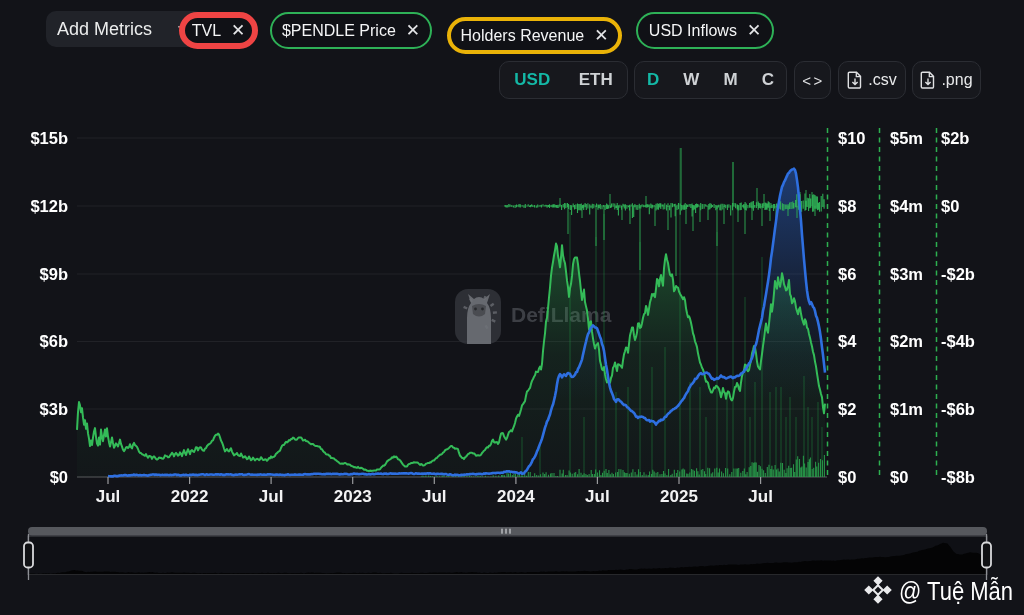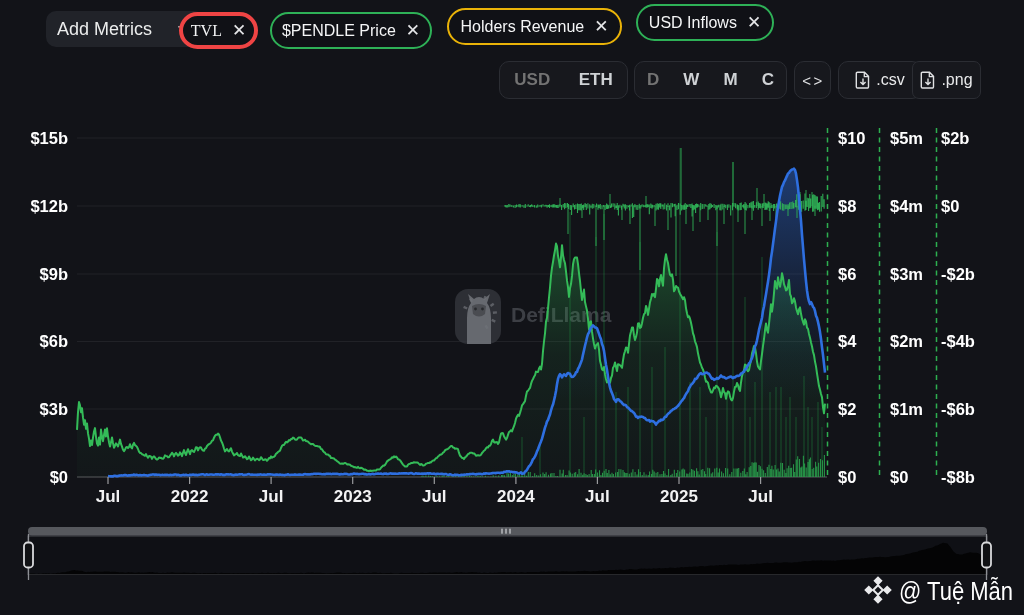--- a/index.html
+++ b/index.html
@@ -6,21 +6,21 @@
 html, body { width: 1024px; height: 615px; background: #121318; overflow: hidden; }
 body { font-family: "Liberation Sans", sans-serif; position: relative; }
 #chart { position: absolute; left: 0; top: 0; }
 .abs { position: absolute; display: flex; align-items: center; }
 .btn { background: #212329; border-radius: 10px; color: #eceded; margin-left: 36px; }
 .pill { border-radius: 19px; background: #101116; color: #f4f5f6; font-size: 16px; font-weight: 500;
   justify-content: center; gap: 10px; }
 .pill .x { color: #e4e5e7; font-size: 17px; font-weight: 400; }
 .grp { background: #17181d; border: 1px solid #2b2d33; border-radius: 10px; color: #cfd2d5;
   font-size: 17px; font-weight: 700; justify-content: space-around; }
-.blue { color: #737373; }
+.blue { color: #14b8a6; }
 </style>
 </head>
 <body>
 <svg id="chart" width="1024" height="615" viewBox="0 0 1024 615" xmlns="http://www.w3.org/2000/svg" style="font-family:&quot;Liberation Sans&quot;,sans-serif">
 <defs>
 <linearGradient id="ga" x1="0" y1="235" x2="0" y2="477" gradientUnits="userSpaceOnUse">
         <stop offset="0" stop-color="#30b554" stop-opacity="0.38"></stop>
         <stop offset="0.5" stop-color="#2aa04c" stop-opacity="0.11"></stop>
         <stop offset="1" stop-color="#26984a" stop-opacity="0.03"></stop>
       </linearGradient>
@@ -112,40 +112,40 @@
 <path d="M28.0 573.7L29.5 573.6L31.0 573.6L32.5 573.5L34.0 573.4L35.5 573.8L37.0 574.0L38.5 573.5L40.0 573.7L41.5 573.8L43.0 573.3L44.5 573.4L46.0 573.2L47.5 573.4L49.0 573.3L50.5 573.7L52.0 573.5L53.5 573.2L55.0 573.4L56.5 573.0L58.0 572.8L59.5 573.0L61.0 572.6L62.5 572.3L64.0 572.3L65.5 572.3L67.0 571.6L68.5 571.4L70.0 571.0L71.5 570.6L73.0 570.3L74.5 570.1L76.0 570.5L77.5 570.5L79.0 570.8L80.5 570.7L82.0 570.8L83.5 571.5L85.0 571.9L86.5 572.2L88.0 571.8L89.5 571.9L91.0 571.7L92.5 571.8L94.0 571.6L95.5 571.6L97.0 571.8L98.5 571.8L100.0 571.8L101.5 571.7L103.0 571.7L104.5 571.6L106.0 571.5L107.5 571.4L109.0 571.6L110.5 572.0L112.0 571.8L113.5 571.7L115.0 571.7L116.5 571.9L118.0 572.0L119.5 572.4L121.0 572.2L122.5 572.3L124.0 572.5L125.5 572.8L127.0 572.4L128.5 572.1L130.0 572.6L131.5 572.3L133.0 572.5L134.5 572.7L136.0 572.8L137.5 572.4L139.0 572.2L140.5 572.7L142.0 572.5L143.5 572.8L145.0 572.5L146.5 572.6L148.0 572.3L149.5 572.1L151.0 572.3L152.5 572.1L154.0 572.4L155.5 572.8L157.0 572.6L158.5 572.9L160.0 573.0L161.5 572.9L163.0 572.7L164.5 572.9L166.0 573.1L167.5 572.6L169.0 572.8L170.5 572.4L172.0 572.3L173.5 572.6L175.0 572.7L176.5 572.7L178.0 572.7L179.5 572.7L181.0 572.7L182.5 572.7L184.0 572.5L185.5 572.7L187.0 572.8L188.5 572.7L190.0 573.0L191.5 573.1L193.0 572.7L194.5 572.8L196.0 572.9L197.5 573.3L199.0 573.2L200.5 573.0L202.0 573.4L203.5 573.1L205.0 573.0L206.5 573.3L208.0 573.1L209.5 573.1L211.0 572.9L212.5 573.1L214.0 572.9L215.5 572.8L217.0 573.2L218.5 573.4L220.0 573.1L221.5 572.7L223.0 573.0L224.5 573.0L226.0 573.0L227.5 573.1L229.0 573.1L230.5 573.2L232.0 573.2L233.5 573.0L235.0 573.2L236.5 573.2L238.0 572.9L239.5 573.3L241.0 573.1L242.5 572.9L244.0 573.1L245.5 573.2L247.0 572.9L248.5 573.1L250.0 573.3L251.5 573.2L253.0 573.0L254.5 573.3L256.0 573.3L257.5 573.2L259.0 572.9L260.5 573.0L262.0 572.7L263.5 573.1L265.0 573.2L266.5 573.0L268.0 572.7L269.5 572.9L271.0 573.1L272.5 573.3L274.0 573.1L275.5 573.3L277.0 572.9L278.5 572.7L280.0 573.1L281.5 573.2L283.0 572.9L284.5 572.8L286.0 572.7L287.5 573.0L289.0 573.2L290.5 573.3L292.0 572.9L293.5 573.1L295.0 573.2L296.5 573.1L298.0 573.1L299.5 573.1L301.0 572.8L302.5 573.1L304.0 573.4L305.5 572.9L307.0 572.7L308.5 572.5L310.0 572.8L311.5 572.6L313.0 572.5L314.5 572.9L316.0 572.8L317.5 572.7L319.0 572.7L320.5 572.8L322.0 573.1L323.5 573.1L325.0 573.3L326.5 573.4L328.0 573.2L329.5 573.2L331.0 572.9L332.5 573.3L334.0 572.9L335.5 572.8L337.0 572.6L338.5 572.5L340.0 572.5L341.5 572.7L343.0 573.2L344.5 572.9L346.0 573.2L347.5 573.2L349.0 573.0L350.5 573.0L352.0 573.1L353.5 572.7L355.0 572.8L356.5 573.0L358.0 573.2L359.5 572.8L361.0 572.9L362.5 572.8L364.0 573.0L365.5 573.2L367.0 573.1L368.5 572.8L370.0 573.1L371.5 572.9L373.0 572.6L374.5 572.6L376.0 572.6L377.5 573.1L379.0 573.0L380.5 572.7L382.0 573.2L383.5 573.3L385.0 573.3L386.5 573.1L388.0 573.1L389.5 573.1L391.0 572.8L392.5 573.3L394.0 573.4L395.5 573.5L397.0 573.5L398.5 573.6L400.0 572.9L401.5 572.7L403.0 573.1L404.5 573.0L406.0 573.1L407.5 573.1L409.0 573.1L410.5 572.9L412.0 572.8L413.5 572.9L415.0 573.1L416.5 573.1L418.0 573.2L419.5 573.0L421.0 572.7L422.5 572.8L424.0 573.1L425.5 573.1L427.0 573.0L428.5 572.8L430.0 572.5L431.5 572.7L433.0 572.5L434.5 572.5L436.0 572.6L437.5 572.7L439.0 572.6L440.5 572.5L442.0 572.6L443.5 572.4L445.0 572.5L446.5 572.7L448.0 572.6L449.5 572.4L451.0 572.7L452.5 572.7L454.0 572.6L455.5 572.3L457.0 572.1L458.5 572.4L460.0 572.2L461.5 572.1L463.0 572.5L464.5 572.5L466.0 572.8L467.5 572.4L469.0 572.3L470.5 572.2L472.0 572.1L473.5 572.2L475.0 572.2L476.5 572.3L478.0 572.7L479.5 572.5L481.0 572.9L482.5 572.9L484.0 572.5L485.5 572.8L487.0 573.0L488.5 573.0L490.0 572.5L491.5 572.7L493.0 572.9L494.5 572.5L496.0 572.8L497.5 572.4L499.0 572.3L500.5 572.2L502.0 572.0L503.5 572.1L505.0 572.1L506.5 572.5L508.0 572.3L509.5 572.3L511.0 572.1L512.5 572.5L514.0 572.2L515.5 571.9L517.0 572.4L518.5 572.4L520.0 572.2L521.5 571.9L523.0 572.2L524.5 572.4L526.0 572.4L527.5 572.1L529.0 571.9L530.5 572.0L532.0 572.1L533.5 572.1L535.0 572.1L536.5 572.0L538.0 572.2L539.5 572.0L541.0 571.6L542.5 571.7L544.0 571.6L545.5 571.9L547.0 571.7L548.5 571.5L550.0 571.4L551.5 571.5L553.0 571.6L554.5 571.5L556.0 571.2L557.5 571.6L559.0 571.8L560.5 571.5L562.0 571.2L563.5 571.3L565.0 571.4L566.5 571.2L568.0 571.5L569.5 571.6L571.0 571.6L572.5 571.4L574.0 571.4L575.5 571.5L577.0 571.2L578.5 570.9L580.0 571.2L581.5 571.0L583.0 571.1L584.5 570.8L586.0 570.9L587.5 571.1L589.0 571.2L590.5 571.4L592.0 571.2L593.5 571.1L595.0 571.2L596.5 571.0L598.0 571.0L599.5 570.6L601.0 570.9L602.5 570.3L604.0 570.4L605.5 570.4L607.0 570.4L608.5 570.1L610.0 570.0L611.5 570.1L613.0 570.1L614.5 570.0L616.0 569.8L617.5 570.0L619.0 569.8L620.5 569.5L622.0 569.7L623.5 569.9L625.0 570.0L626.5 569.6L628.0 569.5L629.5 569.1L631.0 569.0L632.5 569.3L634.0 569.5L635.5 569.5L637.0 569.5L638.5 569.1L640.0 568.8L641.5 568.5L643.0 568.8L644.5 568.5L646.0 568.7L647.5 568.7L649.0 568.4L650.5 568.7L652.0 568.8L653.5 568.3L655.0 568.5L656.5 568.4L658.0 568.3L659.5 568.1L661.0 568.4L662.5 568.3L664.0 568.2L665.5 568.1L667.0 568.2L668.5 567.9L670.0 567.5L671.5 567.7L673.0 567.7L674.5 567.9L676.0 567.9L677.5 567.6L679.0 567.8L680.5 567.3L682.0 567.0L683.5 567.4L685.0 567.0L686.5 567.1L688.0 566.9L689.5 566.7L691.0 567.0L692.5 566.8L694.0 566.6L695.5 566.4L697.0 566.7L698.5 566.4L700.0 566.1L701.5 566.1L703.0 566.1L704.5 566.4L706.0 566.2L707.5 566.1L709.0 565.8L710.5 565.6L712.0 565.6L713.5 565.8L715.0 565.5L716.5 565.3L718.0 565.5L719.5 565.0L721.0 564.9L722.5 565.2L724.0 564.7L725.5 564.9L727.0 564.9L728.5 564.5L730.0 564.4L731.5 564.4L733.0 564.4L734.5 564.5L736.0 564.6L737.5 564.8L739.0 564.9L740.5 564.6L742.0 564.4L743.5 564.4L745.0 564.3L746.5 564.4L748.0 564.5L749.5 564.4L751.0 563.9L752.5 564.2L754.0 564.0L755.5 564.0L757.0 563.6L758.5 563.7L760.0 563.7L761.5 563.5L763.0 563.3L764.5 563.0L766.0 563.1L767.5 562.8L769.0 563.1L770.5 563.0L772.0 563.1L773.5 563.1L775.0 562.5L776.5 562.4L778.0 562.7L779.5 562.8L781.0 562.7L782.5 562.4L784.0 562.2L785.5 562.2L787.0 562.3L788.5 562.6L790.0 562.6L791.5 562.7L793.0 562.4L794.5 562.2L796.0 562.3L797.5 562.3L799.0 561.8L800.5 562.1L802.0 561.6L803.5 561.3L805.0 561.0L806.5 561.2L808.0 561.2L809.5 561.1L811.0 560.9L812.5 560.6L814.0 560.6L815.5 560.8L817.0 560.4L818.5 560.5L820.0 560.4L821.5 560.3L823.0 560.7L824.5 560.4L826.0 560.4L827.5 560.4L829.0 560.4L830.5 560.5L832.0 560.7L833.5 560.6L835.0 560.9L836.5 560.6L838.0 560.3L839.5 560.2L841.0 560.1L842.5 559.7L844.0 559.5L845.5 559.8L847.0 559.5L848.5 559.4L850.0 559.7L851.5 559.6L853.0 559.5L854.5 559.6L856.0 559.2L857.5 558.7L859.0 558.8L860.5 558.4L862.0 558.2L863.5 558.5L865.0 558.1L866.5 558.0L868.0 557.7L869.5 557.6L871.0 557.5L872.5 557.6L874.0 557.3L875.5 557.0L877.0 556.9L878.5 557.0L880.0 556.8L881.5 556.9L883.0 557.1L884.5 557.2L886.0 557.2L887.5 557.0L889.0 556.9L890.5 556.5L892.0 556.2L893.5 556.0L895.0 556.0L896.5 555.8L898.0 555.8L899.5 555.7L901.0 555.4L902.5 555.2L904.0 555.1L905.5 554.3L907.0 553.9L908.5 553.8L910.0 553.6L911.5 553.1L913.0 552.5L914.5 552.3L916.0 552.1L917.5 551.7L919.0 550.8L920.5 550.6L922.0 550.1L923.5 549.8L925.0 549.5L926.5 549.1L928.0 548.6L929.5 548.3L931.0 548.0L932.5 547.4L934.0 546.7L935.5 545.8L937.0 545.4L938.5 544.9L940.0 544.1L941.5 543.6L943.0 542.8L944.5 542.9L946.0 543.2L947.5 543.6L949.0 545.4L950.5 547.1L952.0 549.6L953.5 551.4L955.0 552.7L956.5 554.0L958.0 554.1L959.5 554.5L961.0 554.6L962.5 554.5L964.0 553.8L965.5 553.6L967.0 553.0L968.5 552.8L970.0 552.2L971.5 552.5L973.0 552.7L974.5 552.7L976.0 552.7L977.5 553.0L979.0 553.5L980.5 554.8L982.0 555.5L983.5 555.9L985.0 556.6L986.5 557.6L987 574.5L28 574.5Z" fill="#040405"></path>
 <line x1="28.5" y1="534" x2="28.5" y2="580" stroke="#8d8f94" stroke-width="1.3"></line>
 <rect x="24.0" y="542.5" width="9" height="25" rx="3.5" fill="#101114" stroke="#d8d9db" stroke-width="1.8"></rect>
 <line x1="986.5" y1="534" x2="986.5" y2="580" stroke="#8d8f94" stroke-width="1.3"></line>
 <rect x="982.0" y="542.5" width="9" height="25" rx="3.5" fill="#101114" stroke="#d8d9db" stroke-width="1.8"></rect>
 <path d="M878 576.1999999999999L882.6 580.8L878 585.4L873.4 580.8ZM868.8 585.4L873.4 590L868.8 594.6L864.1999999999999 590ZM887.2 585.4L891.8000000000001 590L887.2 594.6L882.6 590ZM878 594.6L882.6 599.2L878 603.8000000000001L873.4 599.2Z" fill="#e9eaec"></path>
 <path d="M878 585.2L882.8 590L878 594.8L873.2 590Z" fill="none" stroke="#e9eaec" stroke-width="2.0"></path>
 <text x="899" y="600" font-size="26" font-weight="400" fill="#ffffff" textLength="114" lengthAdjust="spacingAndGlyphs">@ Tuệ Mẫn</text>
 </svg>
 <div class="abs btn" style="left:10px;top:11px;width:158px;height:36px;padding-left:11px;font-size:18px;font-weight:500;">Add Metrics<span style="color:#9da0a5;font-size:22px;font-weight:400;position:absolute;left:131px;top:3px;">+</span></div>
-<div class="abs pill" style="left:179px;top:12px;width:79px;height:37px;border:4px solid #ef4444;font-family:Liberation Serif, serif;">TVL <span class="x">✕</span></div>
+<div class="abs pill" style="left:179px;top:12px;width:79px;height:37px;border:6px solid #ef4444;">TVL <span class="x">✕</span></div>
 <div class="abs pill" style="left:270px;top:12px;width:162px;height:37px;border:2px solid #2eb157;text-align:center;">$PENDLE Price <span class="x">✕</span></div>
-<div class="abs pill" style="left:447px;top:8px;width:175px;height:37px;border:2px solid #eab308;">Holders Revenue <span class="x">✕</span></div>
-<div class="abs pill" style="left:636px;top:4px;width:138px;height:37px;border:2px solid #2eb157;">USD Inflows <span class="x">✕</span></div>
+<div class="abs pill" style="left:447px;top:17px;width:175px;height:37px;border:4px solid #eab308;">Holders Revenue <span class="x">✕</span></div>
+<div class="abs pill" style="left:636px;top:12px;width:138px;height:37px;border:2px solid #2eb157;">USD Inflows <span class="x">✕</span></div>
 
 <div class="abs grp" style="left:499px;top:61px;width:129px;height:38px;">
   <span class="blue">USD</span>
     <span>ETH</span>
 </div>
 <div class="abs grp" style="left:634px;top:61px;width:153px;height:38px;">
   <span class="blue">D</span>
     <span>W</span>
     <span>M</span>
     <span>C</span>
 </div>
 <div class="abs grp" style="left:794px;top:61px;width:37px;height:38px;justify-content:center;font-size:15px;font-weight:400;letter-spacing:2.5px;color:#e3e4e6;padding-left:2px;">&lt;&gt;</div>
-<div class="abs grp" style="left:838px;top:61px;width:84px;height:38px;justify-content:center;gap:5px;font-weight:500;font-size:16px;color:#e9eaeb;">
+<div class="abs grp" style="left:838px;top:61px;width:68px;height:38px;justify-content:center;gap:5px;font-weight:500;font-size:16px;color:#e9eaeb;">
   <svg width="16" height="18" viewBox="0 0 16 18">
       <path d="M2.5 1.2h7l4 4.2v10.4a1.2 1.2 0 0 1-1.2 1.2H2.5a1.2 1.2 0 0 1-1.2-1.2V2.4a1.2 1.2 0 0 1 1.2-1.2z" fill="none" stroke="#dfe0e2" stroke-width="1.4"></path>
       <path d="M9.3 1.4v4.2h4.2" fill="none" stroke="#dfe0e2" stroke-width="1.3"></path>
       <path d="M8 7.5v6M5.4 11l2.6 2.6L10.6 11" fill="none" stroke="#dfe0e2" stroke-width="1.4"></path>
     </svg>.csv</div>
-<div class="abs grp" style="left:912px;top:61px;width:69px;height:38px;justify-content:center;gap:5px;font-weight:500;font-size:16px;color:#e9eaeb;border-radius:7px;">
+<div class="abs grp" style="left:912px;top:61px;width:69px;height:38px;justify-content:center;gap:5px;font-weight:500;font-size:16px;color:#e9eaeb;">
   <svg width="16" height="18" viewBox="0 0 16 18">
       <path d="M2.5 1.2h7l4 4.2v10.4a1.2 1.2 0 0 1-1.2 1.2H2.5a1.2 1.2 0 0 1-1.2-1.2V2.4a1.2 1.2 0 0 1 1.2-1.2z" fill="none" stroke="#dfe0e2" stroke-width="1.4"></path>
       <path d="M9.3 1.4v4.2h4.2" fill="none" stroke="#dfe0e2" stroke-width="1.3"></path>
       <path d="M8 7.5v6M5.4 11l2.6 2.6L10.6 11" fill="none" stroke="#dfe0e2" stroke-width="1.4"></path>
     </svg>.png</div>
 
 </body></html>

